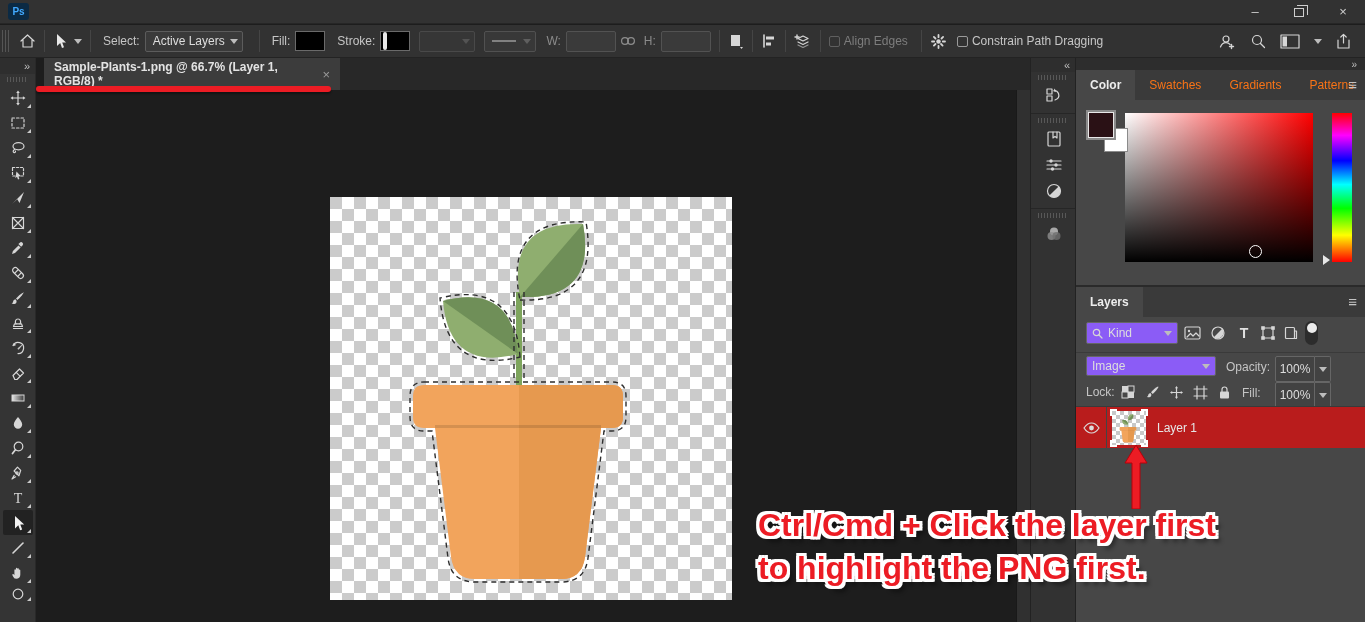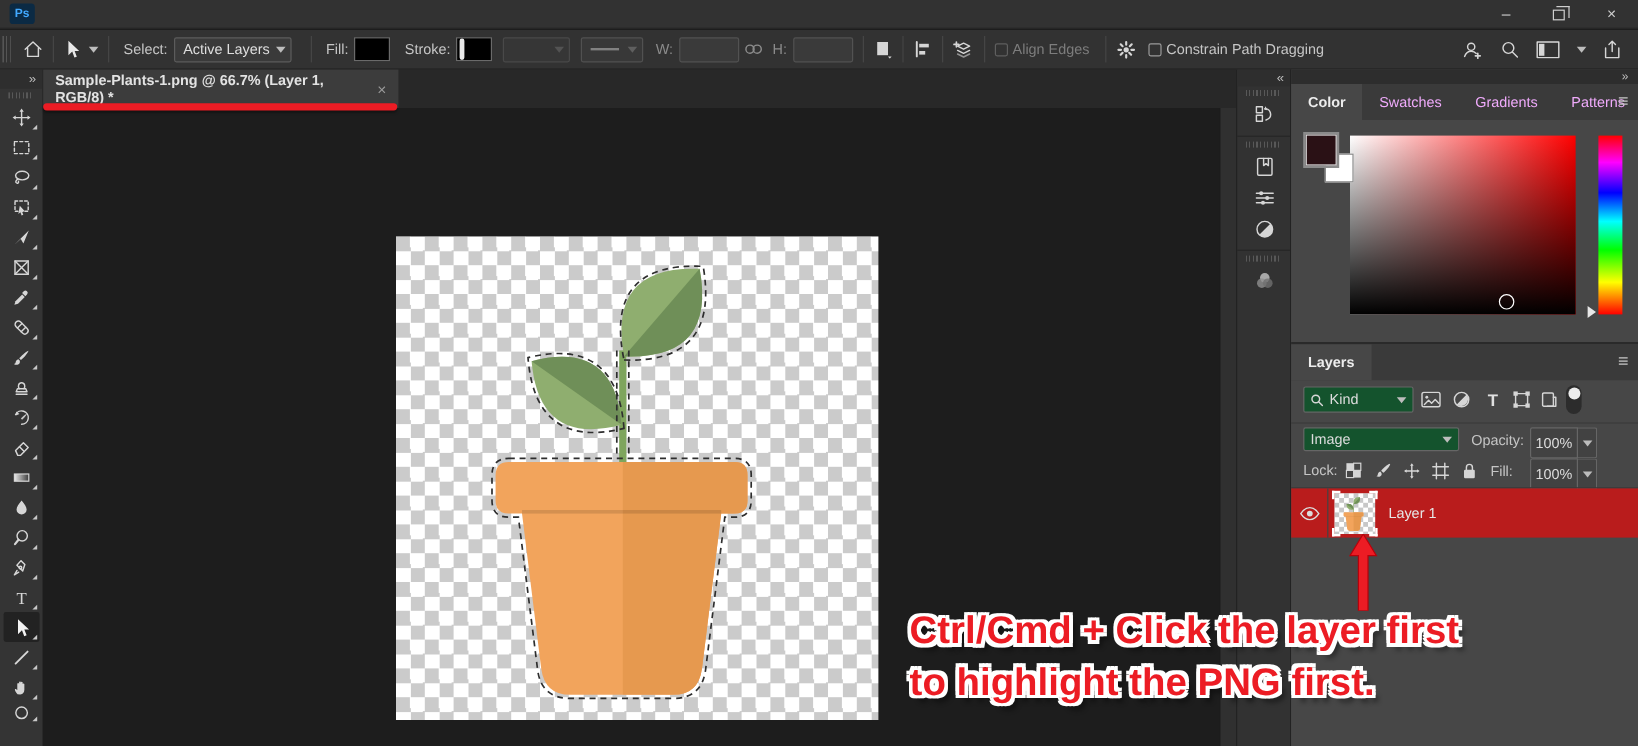--- a/index.html
+++ b/index.html
@@ -56,21 +56,21 @@
             background:repeating-linear-gradient(90deg,#585858 0 1px,transparent 1px 3px); }
   .tool { width:30px; height:25px; margin:0 auto; display:flex; align-items:center;
           justify-content:center; position:relative; border-radius:2px; }
   .tool.sel { background:#222; }
   .tool::after { content:""; position:absolute; right:2px; bottom:2px; width:0; height:0;
                  border-left:4px solid transparent; border-bottom:4px solid #c9c9c9; }
   .ticon { stroke:#d6d6d6; fill:none; stroke-width:1.2; stroke-linecap:round; stroke-linejoin:round; }
   .ticon .f { fill:#d6d6d6; stroke:none; }
 
   
-  .tabstrip { position:absolute; left:36px; top:58px; width:994px; height:32px; background:#282828; }
+  .tabstrip { position:absolute; left:44px; top:58px; width:994px; height:32px; background:#282828; }
   .doc-tab { position:absolute; left:0; top:0; width:296px; height:32px; background:#3c3c3c;
              display:flex; align-items:center; padding:0 10px; color:#e3e3e3; }
   .doc-tab .title { font-weight:bold; font-size:12px; }
   .doc-tab .close { margin-left:10px; color:#9a9a9a; font-size:13px; }
   .pasteboard { position:absolute; left:36px; top:90px; width:994px; height:532px; background:#1d1d1d; }
   .vscroll { position:absolute; left:980px; top:0; width:14px; height:532px; background:#303030;
              border-left:1px solid #191919; }
   .canvas { position:absolute; left:294px; top:107px; width:402px; height:403px;
             background:repeating-conic-gradient(#ffffff 0% 25%, #cbcbcb 0% 50%) 0 0 / 24px 24px; }
   .canvas svg { position:absolute; inset:0; }
@@ -81,21 +81,21 @@
   .dock-head { height:14px; display:flex; align-items:center; justify-content:flex-end;
                padding-right:5px; color:#bfbfbf; font-size:11px; background:#2e2e2e; }
   .dock-tile { width:46px; height:26px; display:flex; align-items:center; justify-content:center; }
   .dock-sep { height:1px; background:#262626; margin:4px 0; }
 
   
   .rightcol { position:absolute; left:1076px; top:58px; width:289px; height:564px; background:#474747; }
   .rc-strip { height:12px; background:#2d2d2d; display:flex; align-items:center;
               justify-content:flex-end; padding-right:8px; color:#bfbfbf; font-size:10px; }
   .ptab-row { height:30px; background:#3a3a3a; display:flex; align-items:flex-end; position:relative; }
-  .ptab { padding:0 14px; height:30px; line-height:30px; color:#f0abfc; font-size:12px; }
+  .ptab { padding:0 14px; height:30px; line-height:30px; color:#f97316; font-size:12px; }
   .ptab.active { background:#474747; color:#ededed; font-weight:bold; }
   .ptab-menu { position:absolute; right:8px; top:6px; color:#c4c4c4; font-size:15px; }
   .color-body { position:relative; height:185px; background:#474747; }
   .fg-swatch { position:absolute; left:12px; top:12px; width:26px; height:26px;
                background:var(--fg-swatch,#2a1115); border:1px solid #e8e8e8;
                outline:2px solid #8b8b8b; z-index:2; }
   .bg-swatch { position:absolute; left:28px; top:28px; width:24px; height:24px; background:#fff;
                border:1px solid #8b8b8b; z-index:1; }
   .sv-field { position:absolute; left:49px; top:13px; width:188px; height:149px;
               background:linear-gradient(to top,#000,rgba(0,0,0,0)),
@@ -106,21 +106,21 @@
                background:linear-gradient(180deg,#f00 0%,#f0f 15%,#00f 32%,#0ff 48%,
                           #0f0 64%,#ff0 82%,#f00 100%); }
   .hue-arrow { position:absolute; left:247px; top:155px; width:0; height:0;
                border-top:5px solid transparent; border-bottom:5px solid transparent;
                border-left:7px solid #e8e8e8; }
   .rc-div { height:2px; background:#2a2a2a; }
 
   .layers-body { position:relative; background:#474747; height:307px; }
   .lrow-sep { position:absolute; left:0; width:289px; height:1px; background:#3a3a3a; }
   .kind-dd { position:absolute; left:10px; top:5px; width:92px; height:22px; }
-  .mini-dd { background:#14532d; border:1px solid #666; border-radius:2px; display:flex;
+  .mini-dd { background:#8b5cf6; border:1px solid #666; border-radius:2px; display:flex;
              align-items:center; padding:0 5px; color:#ddd; height:100%; gap:5px; }
   .filter-ic { position:absolute; top:7px; width:22px; height:18px; display:flex;
                align-items:center; justify-content:center; }
   .toggle { position:absolute; left:229px; top:4px; width:13px; height:24px; background:#2c2c2c;
             border-radius:7px; }
   .toggle::before { content:""; position:absolute; left:1.5px; top:2px; width:10px; height:10px;
                     border-radius:50%; background:#ececec; }
   .blend-dd { position:absolute; left:10px; top:39px; width:130px; height:20px; }
   .plabel { position:absolute; color:#c5c5c5; font-size:12px; }
   .valbox { position:absolute; height:26px; display:flex; }

